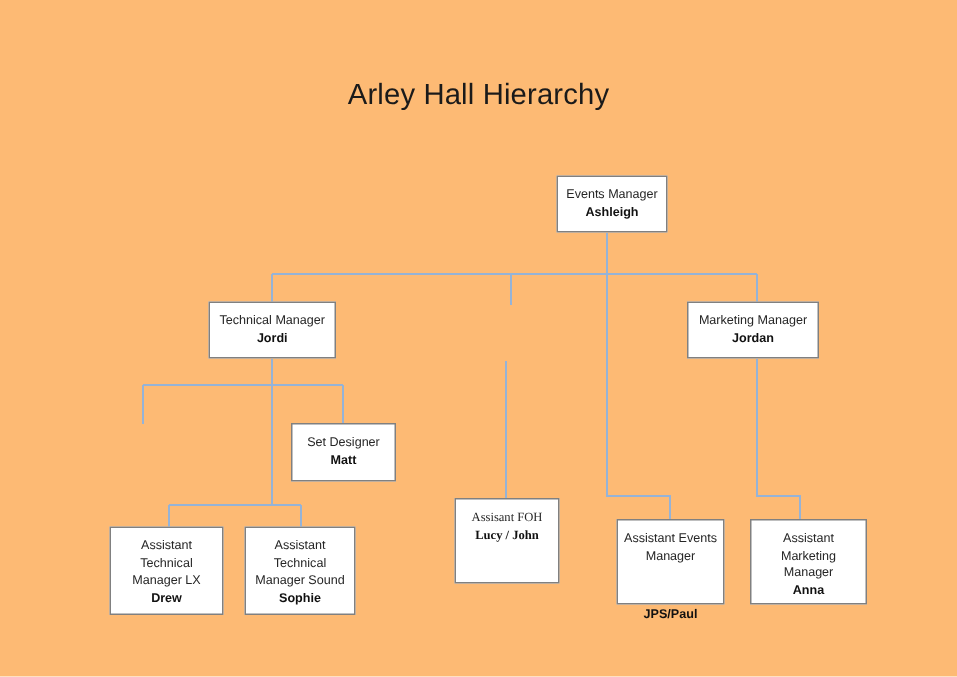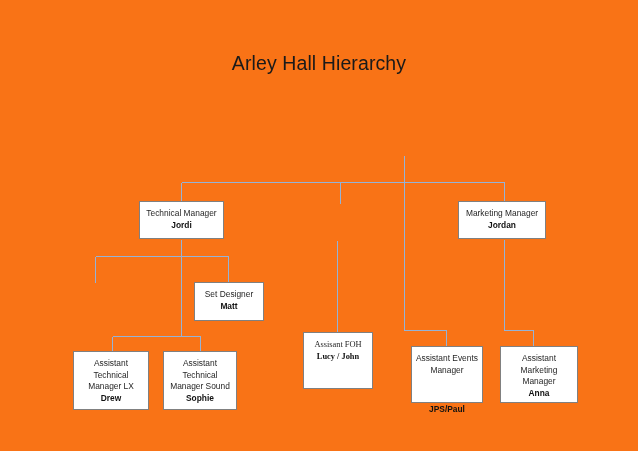--- a/index.html
+++ b/index.html
@@ -9,21 +9,21 @@
     background: #ffffff;
   }
   body {
     font-family: "Liberation Sans", sans-serif;
     -webkit-font-smoothing: antialiased;
   }
   #page {
     position: relative;
     width: 638px;
     height: 451px;
-    background: #f97316;
+    background: #fdba74;
     overflow: hidden;
   }
   #chart-title {
     position: absolute;
     left: 0;
     top: 52px;
     width: 638px;
     text-align: center;
     font-size: 19.5px;
     color: #1a1a1a;
@@ -91,20 +91,24 @@
       <path d="M112.5 336.5 L200.5 336.5"></path>
       <path d="M112.5 336.5 L112.5 351.5"></path>
       <path d="M200.5 336.5 L200.5 351.5"></path>
 
       <path d="M337.5 240.5 L337.5 346.5"></path>
 
       <path d="M504.5 239.5 L504.5 330.5 L533.5 330.5 L533.5 346.5"></path>
     </g>
   </svg>
 
+  <div class="node" style="left:371px; top:117px; width:74px; height:38px;">
+    <div class="role">Events Manager</div>
+    <div class="person">Ashleigh</div>
+  </div>
 
   <div class="node" style="left:139px; top:201px; width:85px; height:38px;">
     <div class="role">Technical Manager</div>
     <div class="person">Jordi</div>
   </div>
 
 
   <div class="node" style="left:458px; top:201px; width:88px; height:38px;">
     <div class="role">Marketing Manager</div>
     <div class="person">Jordan</div>

